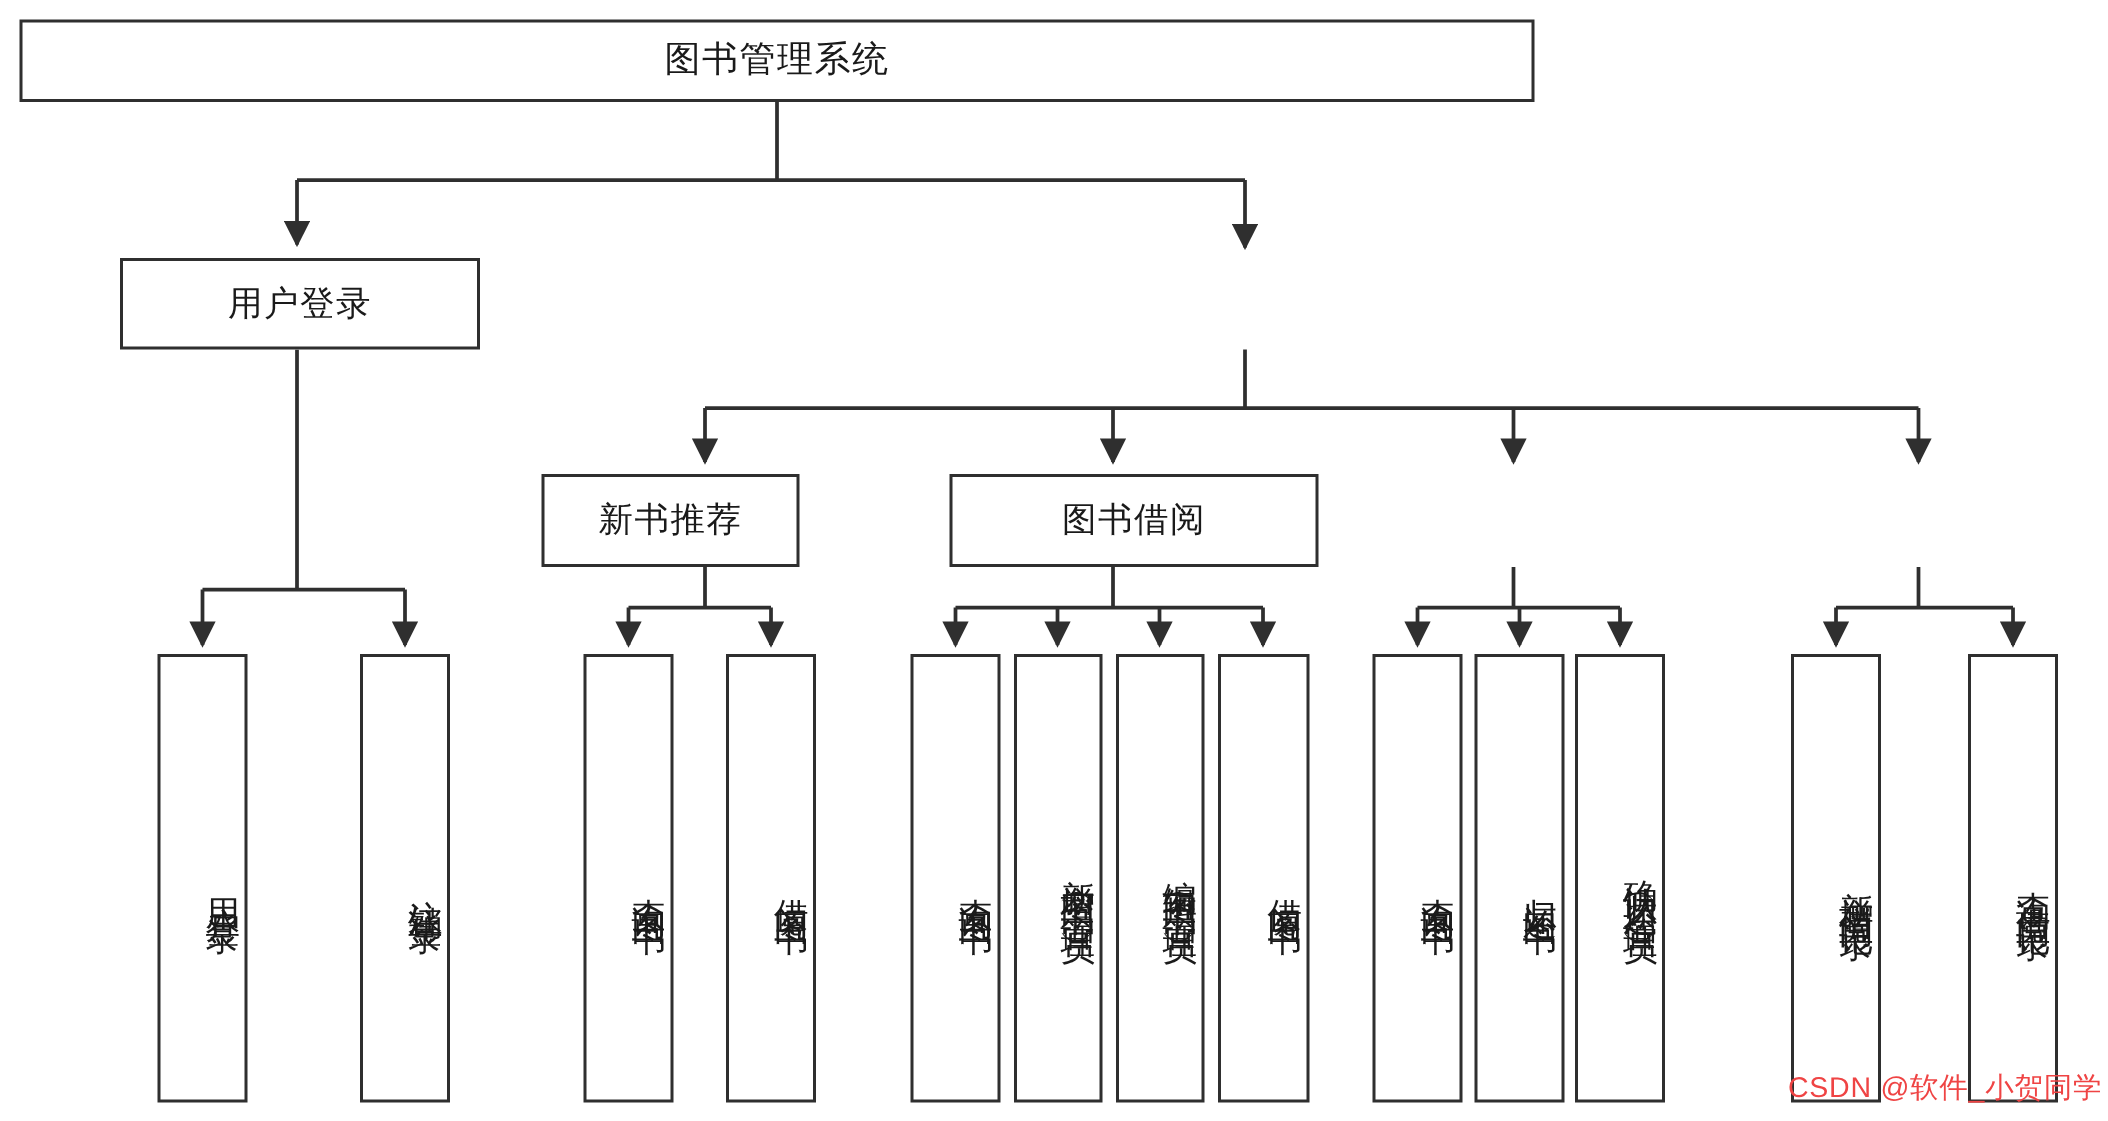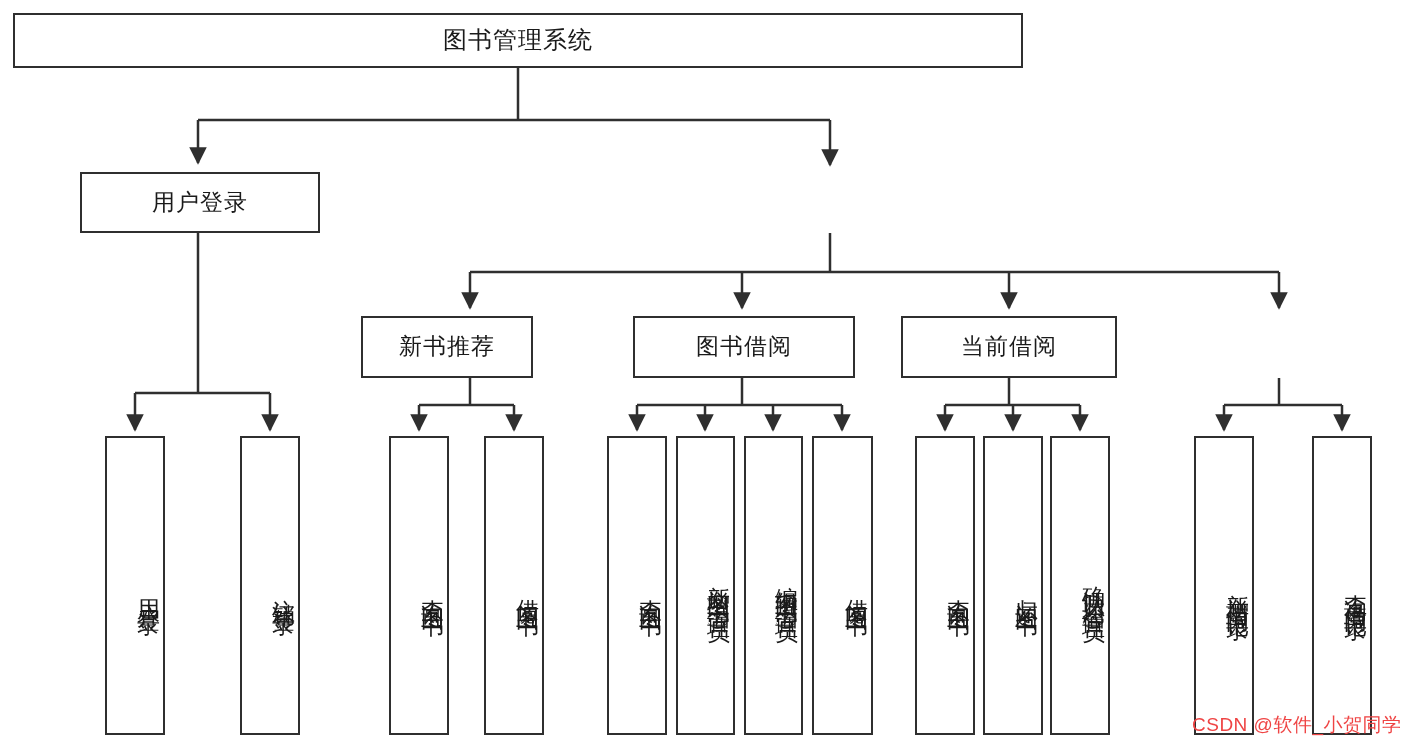--- a/index.html
+++ b/index.html
@@ -130,25 +130,22 @@
     <span>图书管理系统</span>
   </div>
 
   <div class="node horiz" style="left:80px; top:172px; width:240px; height:61px;">
     <span>用户登录</span>
   </div>
 
   <div class="node horiz" style="left:361px; top:316px; width:172px; height:62px;">
     <span>新书推荐</span>
   </div>
-  <div class="node horiz" style="left:633px; top:316px; width:222px; height:62px;">
+  <div class="node horiz" style="left:633px; top:316px; width:246px; height:62px;">
     <span>图书借阅</span>
-  </div>
-  <div class="node horiz" style="left:901px; top:316px; width:216px; height:62px;">
-    <span>当前借阅</span>
   </div>
 
   <div class="node vert" style="left:105px; top:436px; width:60px; height:299px;">
     <span class="vlabel">用户登录</span>
   </div>
   <div class="node vert" style="left:240px; top:436px; width:60px; height:299px;">
     <span class="vlabel">注销登录</span>
   </div>
 
   <div class="node vert" style="left:389px; top:436px; width:60px; height:299px;">

